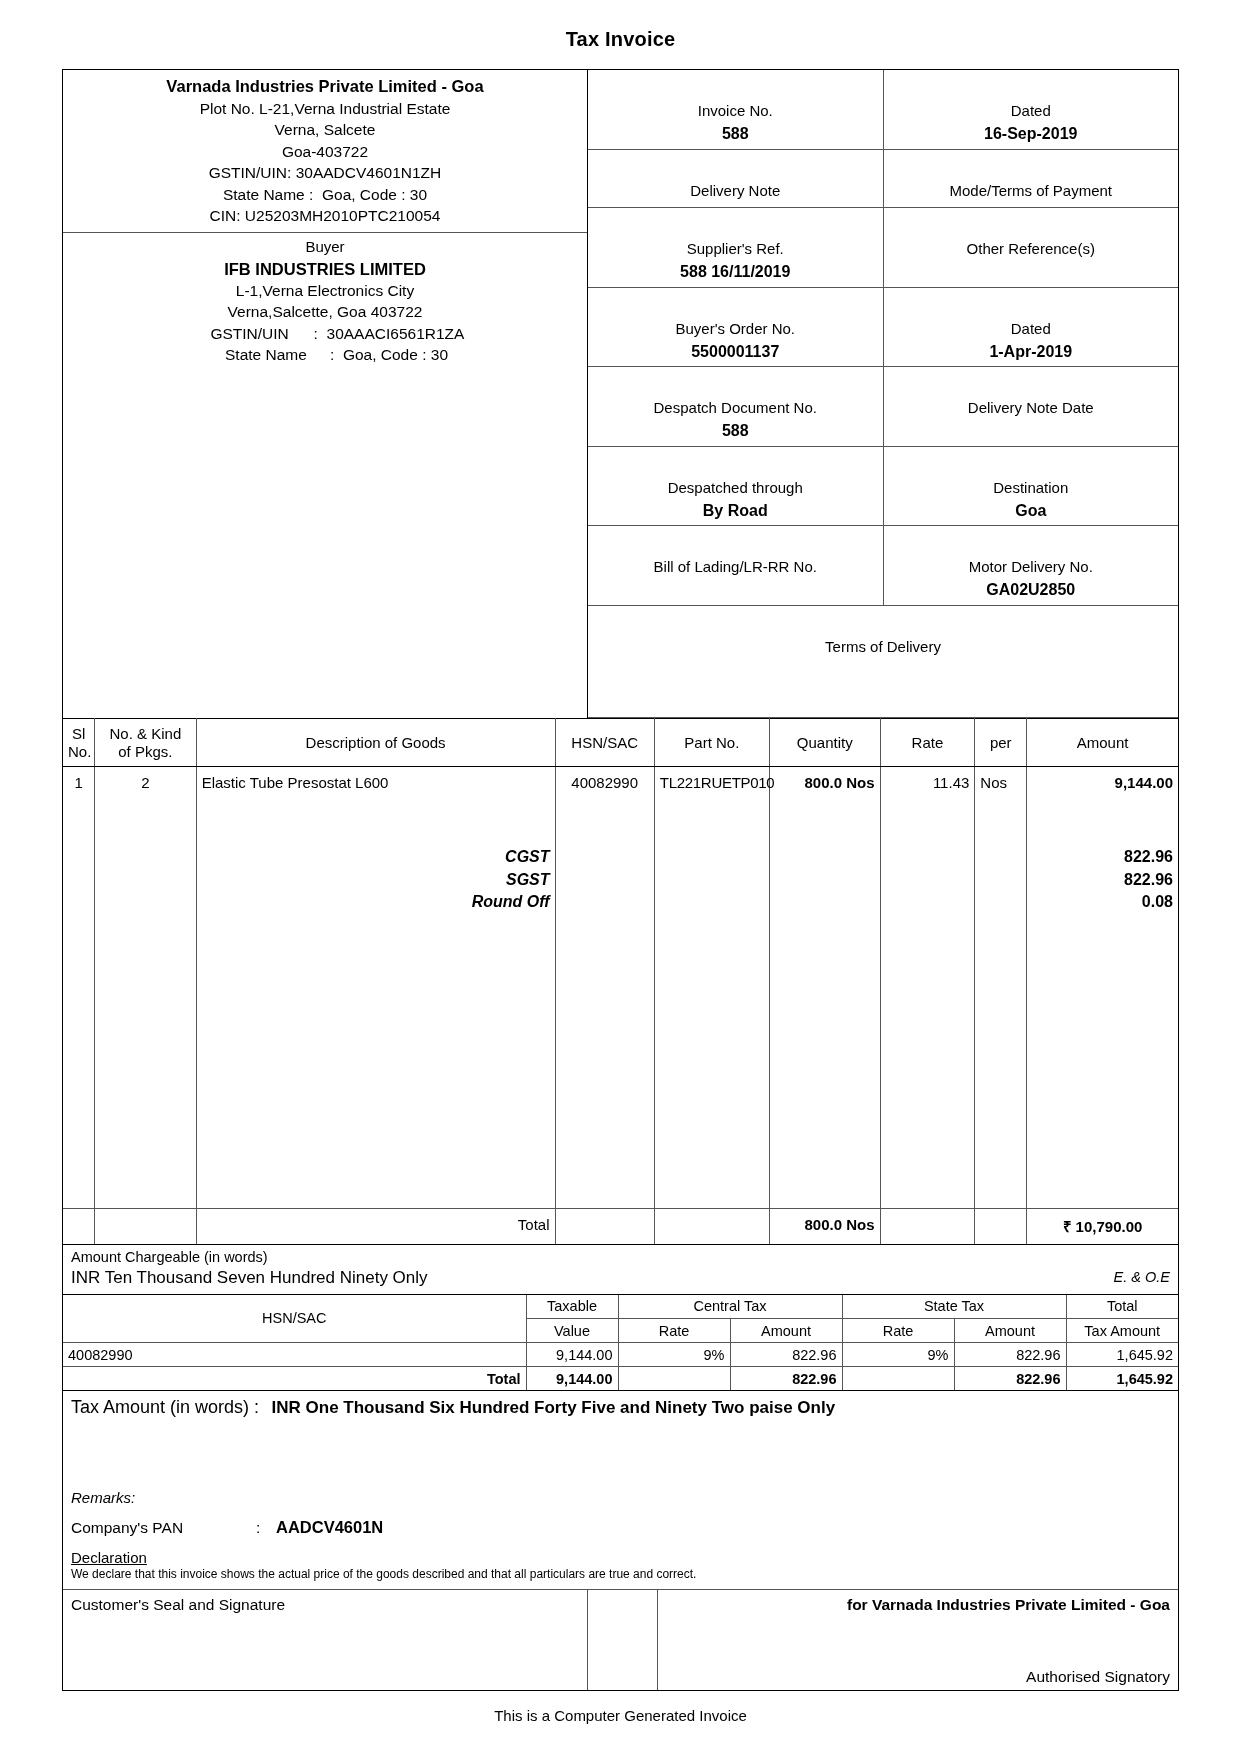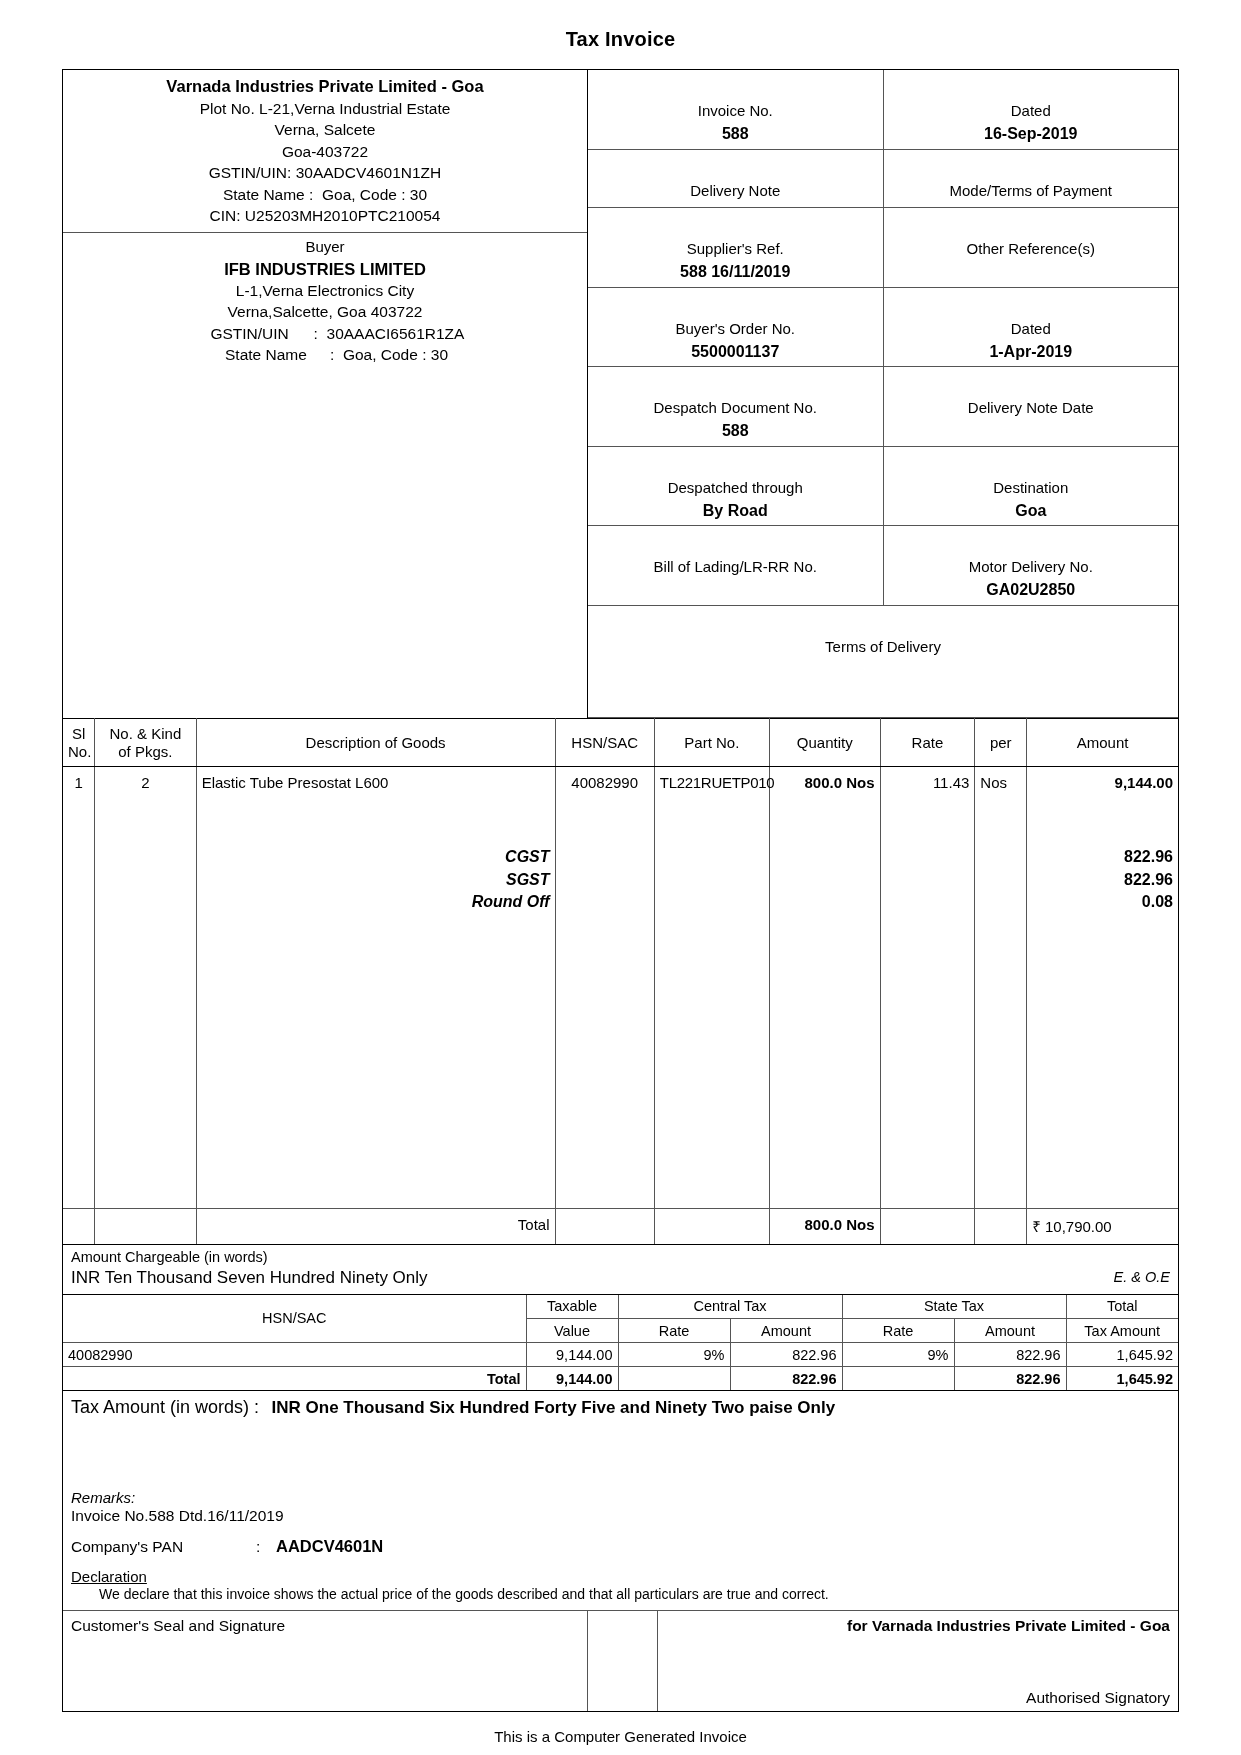--- a/index.html
+++ b/index.html
@@ -98,21 +98,21 @@
   .spacer-row td { height: 415px; border-bottom: none; }
 
   .total-row td {
     border-top: 1.2px solid #555;
     border-bottom: 1.6px solid #000;
     height: 36px;
     vertical-align: middle;
     padding-top: 2px;
   }
   .total-word { text-align: right; font-size: 15.5px; }
-  .grand-total { font-weight: normal; font-size: 20px; text-align: left; }
+  .grand-total { font-weight: bold; font-size: 20px; text-align: center; }
 
   
   .words-wrap { padding: 4px 8px 6px 8px; border-bottom: 1.6px solid #000; position: relative; }
   .words-label { font-size: 14.5px; }
   .words-value { font-weight: normal; font-size: 17px; padding-top: 3px; }
   .eoe { position: absolute; right: 8px; top: 24px; font-style: italic; font-size: 14.5px; }
 
   
   .hsn { width: 100%; border-collapse: collapse; table-layout: fixed; }
   .hsn th, .hsn td {
@@ -141,21 +141,21 @@
   .taxwords { padding: 6px 8px 3px 8px; }
   .taxwords-label { font-size: 18px; margin-top: 8px; }
   .taxwords-value { font-weight: bold; font-size: 17px; }
 
   .remarks { padding: 6px 8px 0 8px; min-height: 150px; }
   .rem-title { font-style: italic; font-size: 15px; }
   .rem-line { font-size: 15.5px; padding-top: 1px; }
   .pan-line { font-size: 15.5px; padding-top: 12px; }
   .pan-val { font-weight: bold; font-size: 16.5px; }
   .decl-title { font-size: 15px; text-decoration: underline; padding-top: 12px; }
-  .decl-text { font-size: 14px; padding-top: 1px; padding-bottom: 8px; margin-left: 28px; }
+  .decl-text { font-size: 12px; padding-top: 1px; padding-bottom: 8px; }
 
   
   .sig { display: flex; width: 100%; border-top: 1.2px solid #555; border-bottom: 1.6px solid #000; }
   .sig-left { width: 525px; border-right: 1px solid #555; padding: 6px 8px; height: 100px; }
   .sig-mid { width: 70px; border-right: 1px solid #555; }
   .sig-right { width: 520px; padding: 6px 8px; position: relative; }
   .sig-label { font-size: 15.5px; }
   .sig-for { font-weight: bold; font-size: 15.5px; text-align: right; }
   .sig-auth { font-size: 15.5px; text-align: right; position: absolute; bottom: 4px; right: 8px; }
 
@@ -387,21 +387,20 @@
     </table>
 
     <div class="taxwords">
       <span class="taxwords-label">Tax Amount (in words) :</span>
       <span class="taxwords-value" style="padding-left:8px">INR One Thousand Six Hundred Forty Five and Ninety Two paise Only</span>
     </div>
 
     <div class="remarks">
       <div style="height:62px"></div>
       <div class="rem-title">Remarks:</div>
-      <div class="rem-line">Invoice No.588 Dtd.16/11/2019</div>
       <div class="pan-line">
         <span style="display:inline-block;width:185px">Company's PAN</span><span style="display:inline-block;width:20px">:</span><span class="pan-val">AADCV4601N</span>
       </div>
       <div class="decl-title">Declaration</div>
       <div class="decl-text">We declare that this invoice shows the actual price of the goods described and that all particulars are true and correct.</div>
     </div>
 
     <div class="sig">
       <div class="sig-left">
         <div class="sig-label">Customer's Seal and Signature</div>

